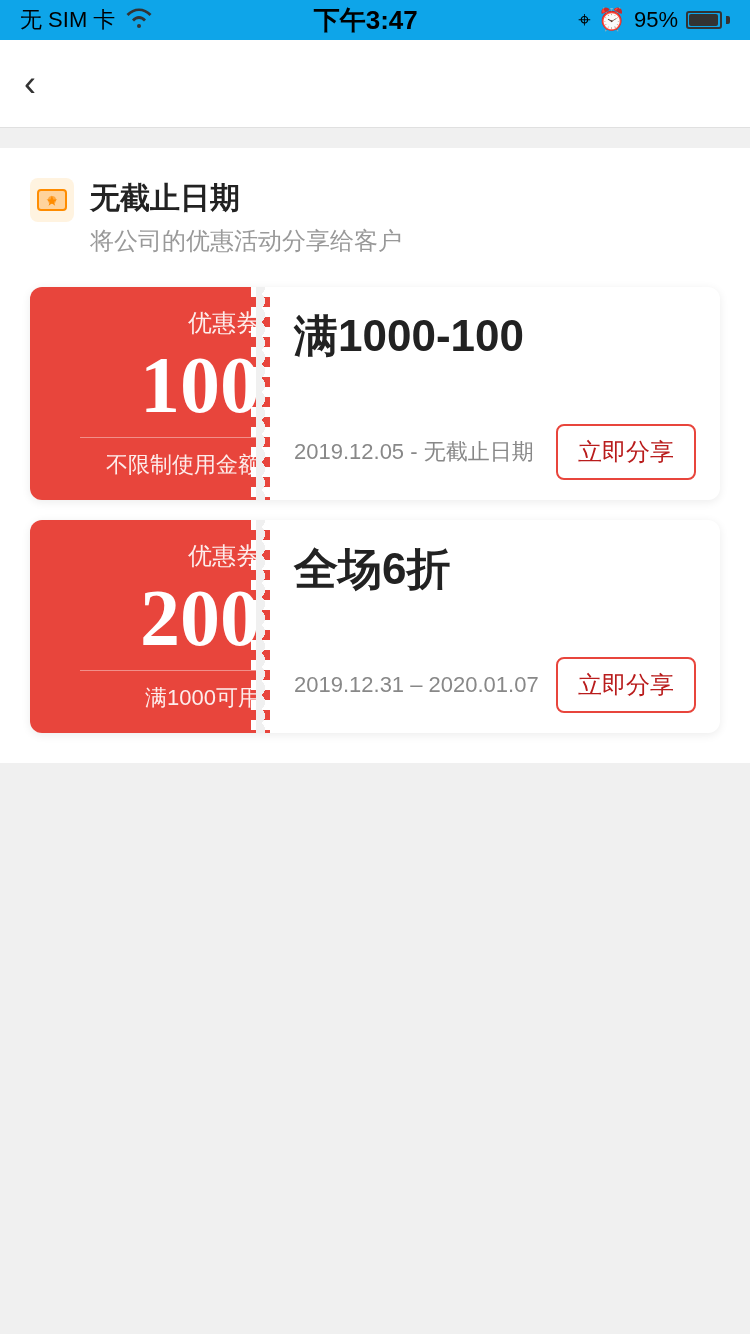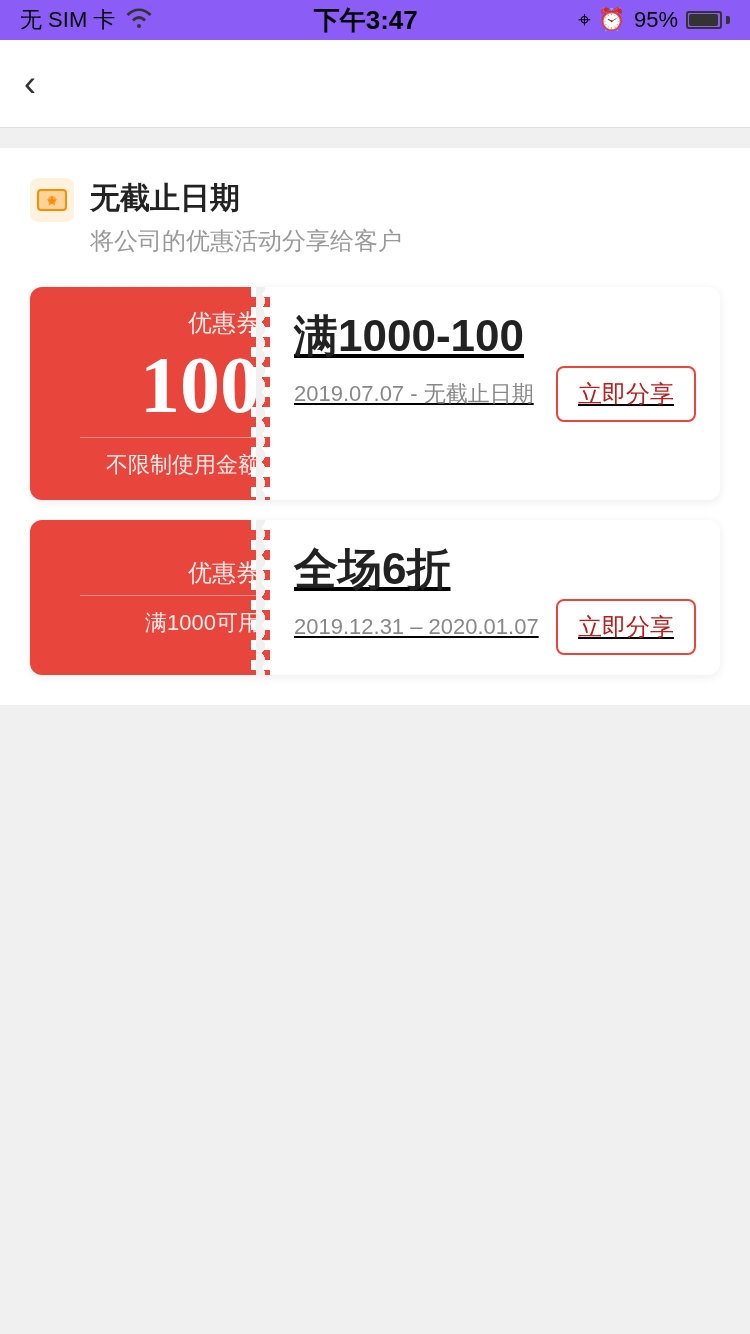--- a/index.html
+++ b/index.html
@@ -9,21 +9,21 @@
       min-height: 1334px;
       font-family: -apple-system, "PingFang SC", "Helvetica Neue", sans-serif;
       background: #f0f0f0;
       overflow-x: hidden;
     }
 
     
     .status-bar {
       width: 750px;
       height: 40px;
-      background: #8b5cf6;
+      background: #0ea5e9;
       display: flex;
       align-items: center;
       justify-content: space-between;
       padding: 0 20px;
       font-size: 24px;
       font-weight: 500;
     }
     .status-left {
       display: flex;
       align-items: center;
@@ -208,23 +208,23 @@
       font-size: 22px;
       color: rgba(255,255,255,0.9);
       text-align: center;
     }
 
     
     .coupon-right {
       flex: 1;
       display: flex;
       flex-direction: column;
-      justify-content: flex-start;
+      justify-content: space-between;
       padding: 20px 24px;
-      text-decoration: underline;
+      gap: 20px;
     }
     .coupon-name {
       font-size: 44px;
       font-weight: 700;
       color: #222;
     }
     .coupon-meta {
       display: flex;
       align-items: center;
       justify-content: space-between;
@@ -310,29 +310,30 @@
   <div class="coupon-card">
     <div class="coupon-left">
       <span class="coupon-label">优惠券</span>
       <span class="coupon-amount">100</span>
       <div class="coupon-divider"></div>
       <span class="coupon-condition">不限制使用金额</span>
     </div>
     <div class="coupon-right">
       <span class="coupon-name">满1000-100</span>
       <div class="coupon-meta">
-        <span class="coupon-date">2019.07.07 - 无截止日期</span>
+        <span class="coupon-date">2019.12.05 - 无截止日期</span>
         <button class="share-btn">立即分享</button>
       </div>
     </div>
   </div>
 
   <div class="coupon-card">
     <div class="coupon-left">
       <span class="coupon-label">优惠券</span>
+      <span class="coupon-amount">200</span>
       <div class="coupon-divider"></div>
       <span class="coupon-condition">满1000可用</span>
     </div>
     <div class="coupon-right">
       <span class="coupon-name">全场6折</span>
       <div class="coupon-meta">
         <span class="coupon-date">2019.12.31 – 2020.01.07</span>
         <button class="share-btn">立即分享</button>
       </div>
     </div>

